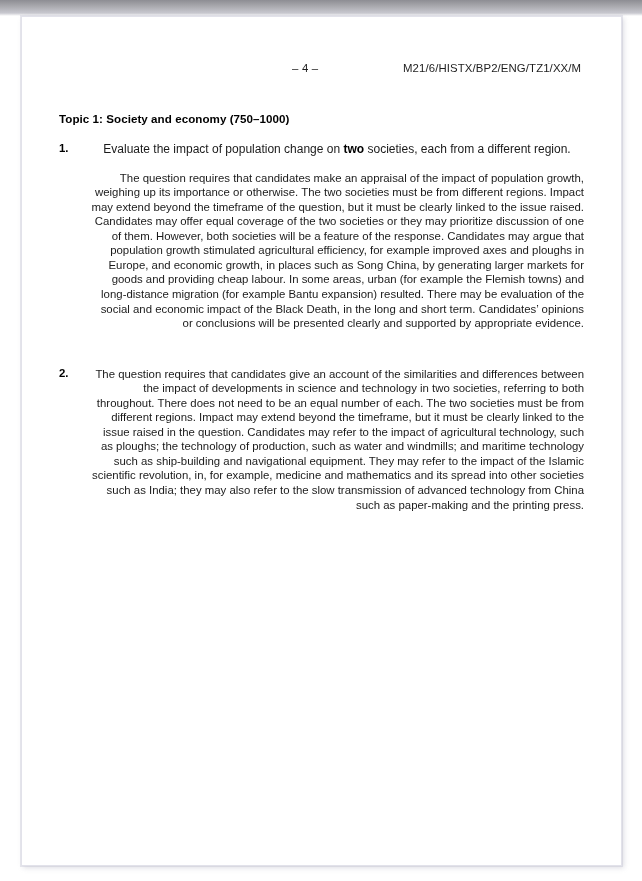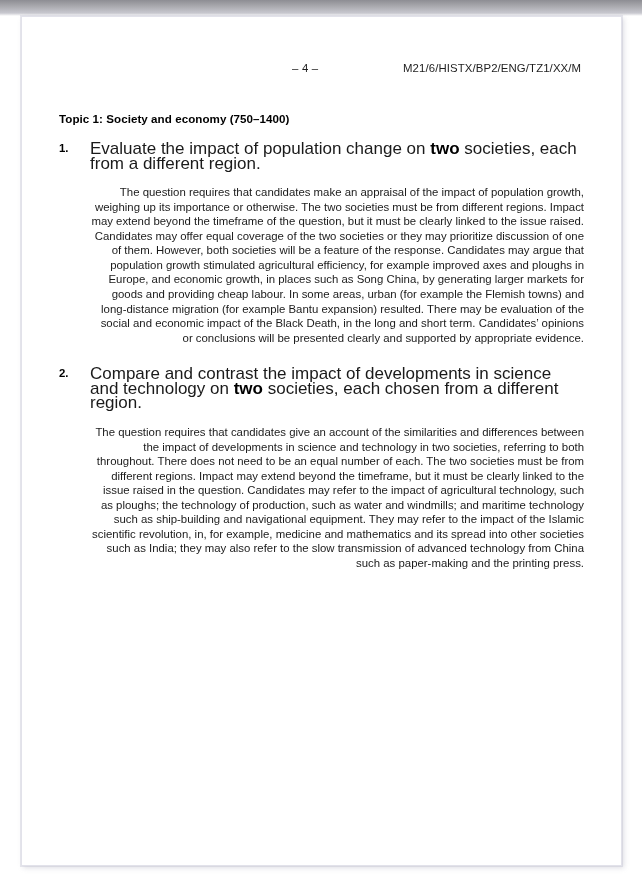--- a/index.html
+++ b/index.html
@@ -84,24 +84,24 @@
     position: absolute;
     left: 0;
     top: 0;
     width: 30px;
     font-size: 11.4px;
     font-weight: bold;
     color: #000000;
   }
   .q-prompt {
     margin: 0 0 0 31px;
-    font-size: 17px;
+    font-size: 12px;
     line-height: 14.6px;
     color: #1a1a1a;
-    text-align: left;
+    text-align: center;
   }
   .q-prompt b {
     font-weight: bold;
     color: #000000;
   }
   .answer {
     margin: 14px 0 0 31px;
     font-size: 11.4px;
     line-height: 14.55px;
     color: #1a1a1a;
@@ -119,32 +119,31 @@
   <div class="page">
     <div class="page-inner">
 
       <div class="header">
         <div class="header-page-number">– 4 –</div>
         <div class="header-code">M21/6/HISTX/BP2/ENG/TZ1/XX/M</div>
       </div>
 
       <div class="content">
 
-        <div class="topic-heading">Topic 1: Society and economy (750–1400)</div>
+        <div class="topic-heading">Topic 1: Society and economy (750–1000)</div>
 
         <div class="question-block">
           <div class="q-number">1.</div>
           <div class="q-prompt">Evaluate the impact of population change on <b>two</b> societies, each from a different region.</div>
           <div class="answer">The question requires that candidates make an appraisal of the impact of population growth, weighing up its importance or otherwise. The two societies must be from different regions. Impact may extend beyond the timeframe of the question, but it must be clearly linked to the issue raised. Candidates may offer equal coverage of the two societies or they may prioritize discussion of one of them. However, both societies will be a feature of the response. Candidates may argue that population growth stimulated agricultural efficiency, for example improved axes and ploughs in Europe, and economic growth, in places such as Song China, by generating larger markets for goods and providing cheap labour. In some areas, urban (for example the Flemish towns) and long-distance migration (for example Bantu expansion) resulted. There may be evaluation of the social and economic impact of the Black Death, in the long and short term. Candidates’ opinions or conclusions will be presented clearly and supported by appropriate evidence.</div>
         </div>
 
         <div class="gap"></div>
 
         <div class="question-block">
           <div class="q-number">2.</div>
-          <div class="q-prompt">Compare and contrast the impact of developments in science and technology on <b>two</b> societies, each chosen from a different region.</div>
           <div class="answer">The question requires that candidates give an account of the similarities and differences between the impact of developments in science and technology in two societies, referring to both throughout. There does not need to be an equal number of each. The two societies must be from different regions. Impact may extend beyond the timeframe, but it must be clearly linked to the issue raised in the question. Candidates may refer to the impact of agricultural technology, such as ploughs; the technology of production, such as water and windmills; and maritime technology such as ship-building and navigational equipment. They may refer to the impact of the Islamic scientific revolution, in, for example, medicine and mathematics and its spread into other societies such as India; they may also refer to the slow transmission of advanced technology from China such as paper-making and the printing press.</div>
         </div>
 
       </div>
     </div>
   </div>
 </div>
 
 </body></html>

